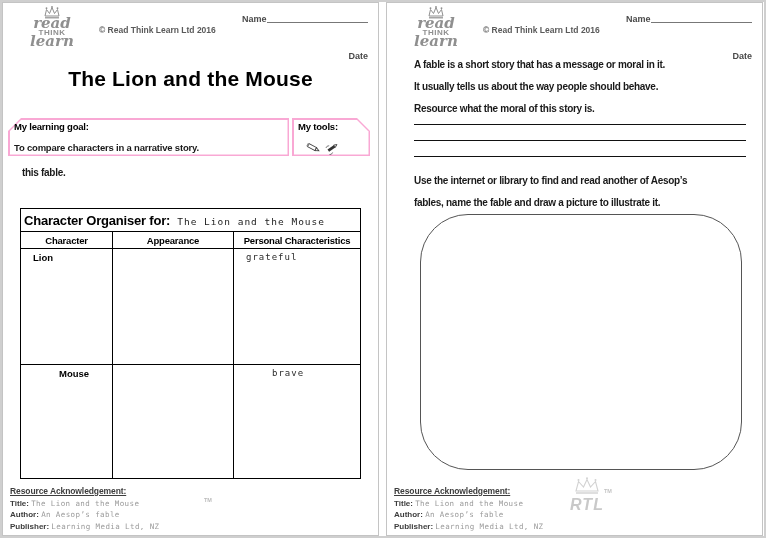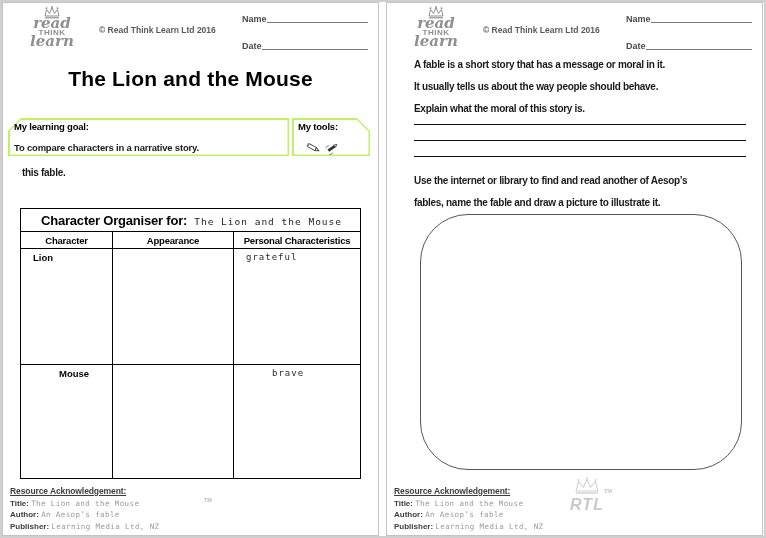--- a/index.html
+++ b/index.html
@@ -10,43 +10,43 @@
   
   .hdr-logo{position:absolute;left:26px;top:3px;width:46px;text-align:center;color:#8f8f8f;line-height:9px;}
   .hdr-logo svg{display:block;margin:0 auto 0;}
   .logo-w1,.logo-w3{font-family:"DejaVu Serif",serif;font-style:italic;font-size:15px;letter-spacing:0;font-weight:bold;}
   .logo-w2{font-size:8px;font-weight:bold;letter-spacing:.5px;}
   .hdr-copy{position:absolute;left:56px;top:22px;font-size:8.5px;font-weight:bold;color:#5a5a5a;letter-spacing:0;padding-left:40px;}
   .field{position:absolute;left:239px;width:126px;display:flex;align-items:flex-end;}
   .field .flabel{font-size:9px;font-weight:bold;color:#4a4a4a;}
   .field .fline{flex:1;border-bottom:1px solid #777;margin-bottom:1px;}
   .f-name{top:9px;height:12px;text-align:right;}
-  .f-date{top:36px;height:12px;}
+  .f-date{top:48px;height:12px;flex-direction:column;}
 
   
   .lp-title{position:absolute;left:0;top:64px;width:100%;margin:0;text-align:center;
             font-size:21px;font-weight:800;color:#000;letter-spacing:.2px;}
-  .notch{position:absolute;background:#bef264;}
+  .notch{position:absolute;background:#f9a8d4;}
   .notch .inner{position:absolute;inset:1.5px;background:#fff;}
   .notch.tl{clip-path:polygon(13px 0,100% 0,100% 100%,0 100%,0 13px);}
   .notch.tl .inner{clip-path:polygon(12px 0,100% 0,100% 100%,0 100%,0 12px);}
   .notch.tr{clip-path:polygon(0 0,calc(100% - 13px) 0,100% 13px,100% 100%,0 100%);}
   .notch.tr .inner{clip-path:polygon(0 0,calc(100% - 12px) 0,100% 12px,100% 100%,0 100%);}
   .goal-box{left:5px;top:115px;width:281px;height:38px;}
   .tools-box{left:289px;top:115px;width:78px;height:38px;}
   .goal-label{position:absolute;left:6px;top:3px;font-size:9.5px;font-weight:bold;color:#000;letter-spacing:-.2px;}
   .goal-text{position:absolute;left:6px;bottom:3px;font-size:9.5px;font-weight:bold;color:#1a1a1a;letter-spacing:-.2px;}
   .tools-label{position:absolute;left:6px;top:3px;font-size:9.5px;font-weight:bold;color:#000;letter-spacing:-.2px;}
   .tools-icons{position:absolute;left:14px;bottom:1px;display:flex;gap:4px;}
   .tline{white-space:nowrap;line-height:22px;font-size:10px;font-weight:bold;color:#1a1a1a;letter-spacing:-.3px;}
   .lp-instr{position:absolute;left:19px;top:159px;}
 
   .organiser{position:absolute;left:17px;top:205px;width:340px;border-collapse:collapse;table-layout:fixed;}
   .organiser,.organiser td,.organiser th{border:1.4px solid #000;}
-  .organiser .cap td{height:22px;padding:0 0 0 20px;}
+  .organiser .cap td{height:22px;padding:0 0 0 3px;}
   .cap-label{font-size:13px;font-weight:bold;color:#000;letter-spacing:-.2px;}
   .cap-title{font-family:"DejaVu Sans Mono",monospace;font-size:9.5px;color:#222;letter-spacing:1px;margin-left:7px;}
   .organiser .cols th{height:16px;font-size:9.5px;font-weight:bold;color:#000;text-align:center;padding:0;letter-spacing:-.2px;}
   .organiser .row td{vertical-align:top;padding:3px 5px;}
   .organiser .r1 td{height:109px;padding-left:12px;}
   .organiser .r2 td{height:107px;padding-left:38px;}
   .cell-char{font-size:9.5px;font-weight:bold;color:#000;}
   .cell-hand{font-family:"DejaVu Sans Mono",monospace;font-size:9px;color:#2a2a2a;letter-spacing:1px;}
 
   
@@ -192,21 +192,21 @@
       <span class="fline"></span>
     </div>
     <div class="field f-date">
       <span class="flabel">Date</span>
       <span class="fline"></span>
     </div>
 
     <div class="rp-intro">
       <div class="tline">A fable is a short story that has a message or moral in it.</div>
       <div class="tline">It usually tells us about the way people should behave.</div>
-      <div class="tline">Explain what the moral of this story is.</div>
+      <div class="tline">Resource what the moral of this story is.</div>
     </div>
 
     <div class="rule l1"></div>
     <div class="rule l2"></div>
     <div class="rule l3"></div>
 
     <div class="rp-task">
       <div class="tline">Use the internet or library to find and read another of Aesop’s</div>
       <div class="tline">fables, name the fable and draw a picture to illustrate it.</div>
     </div>

